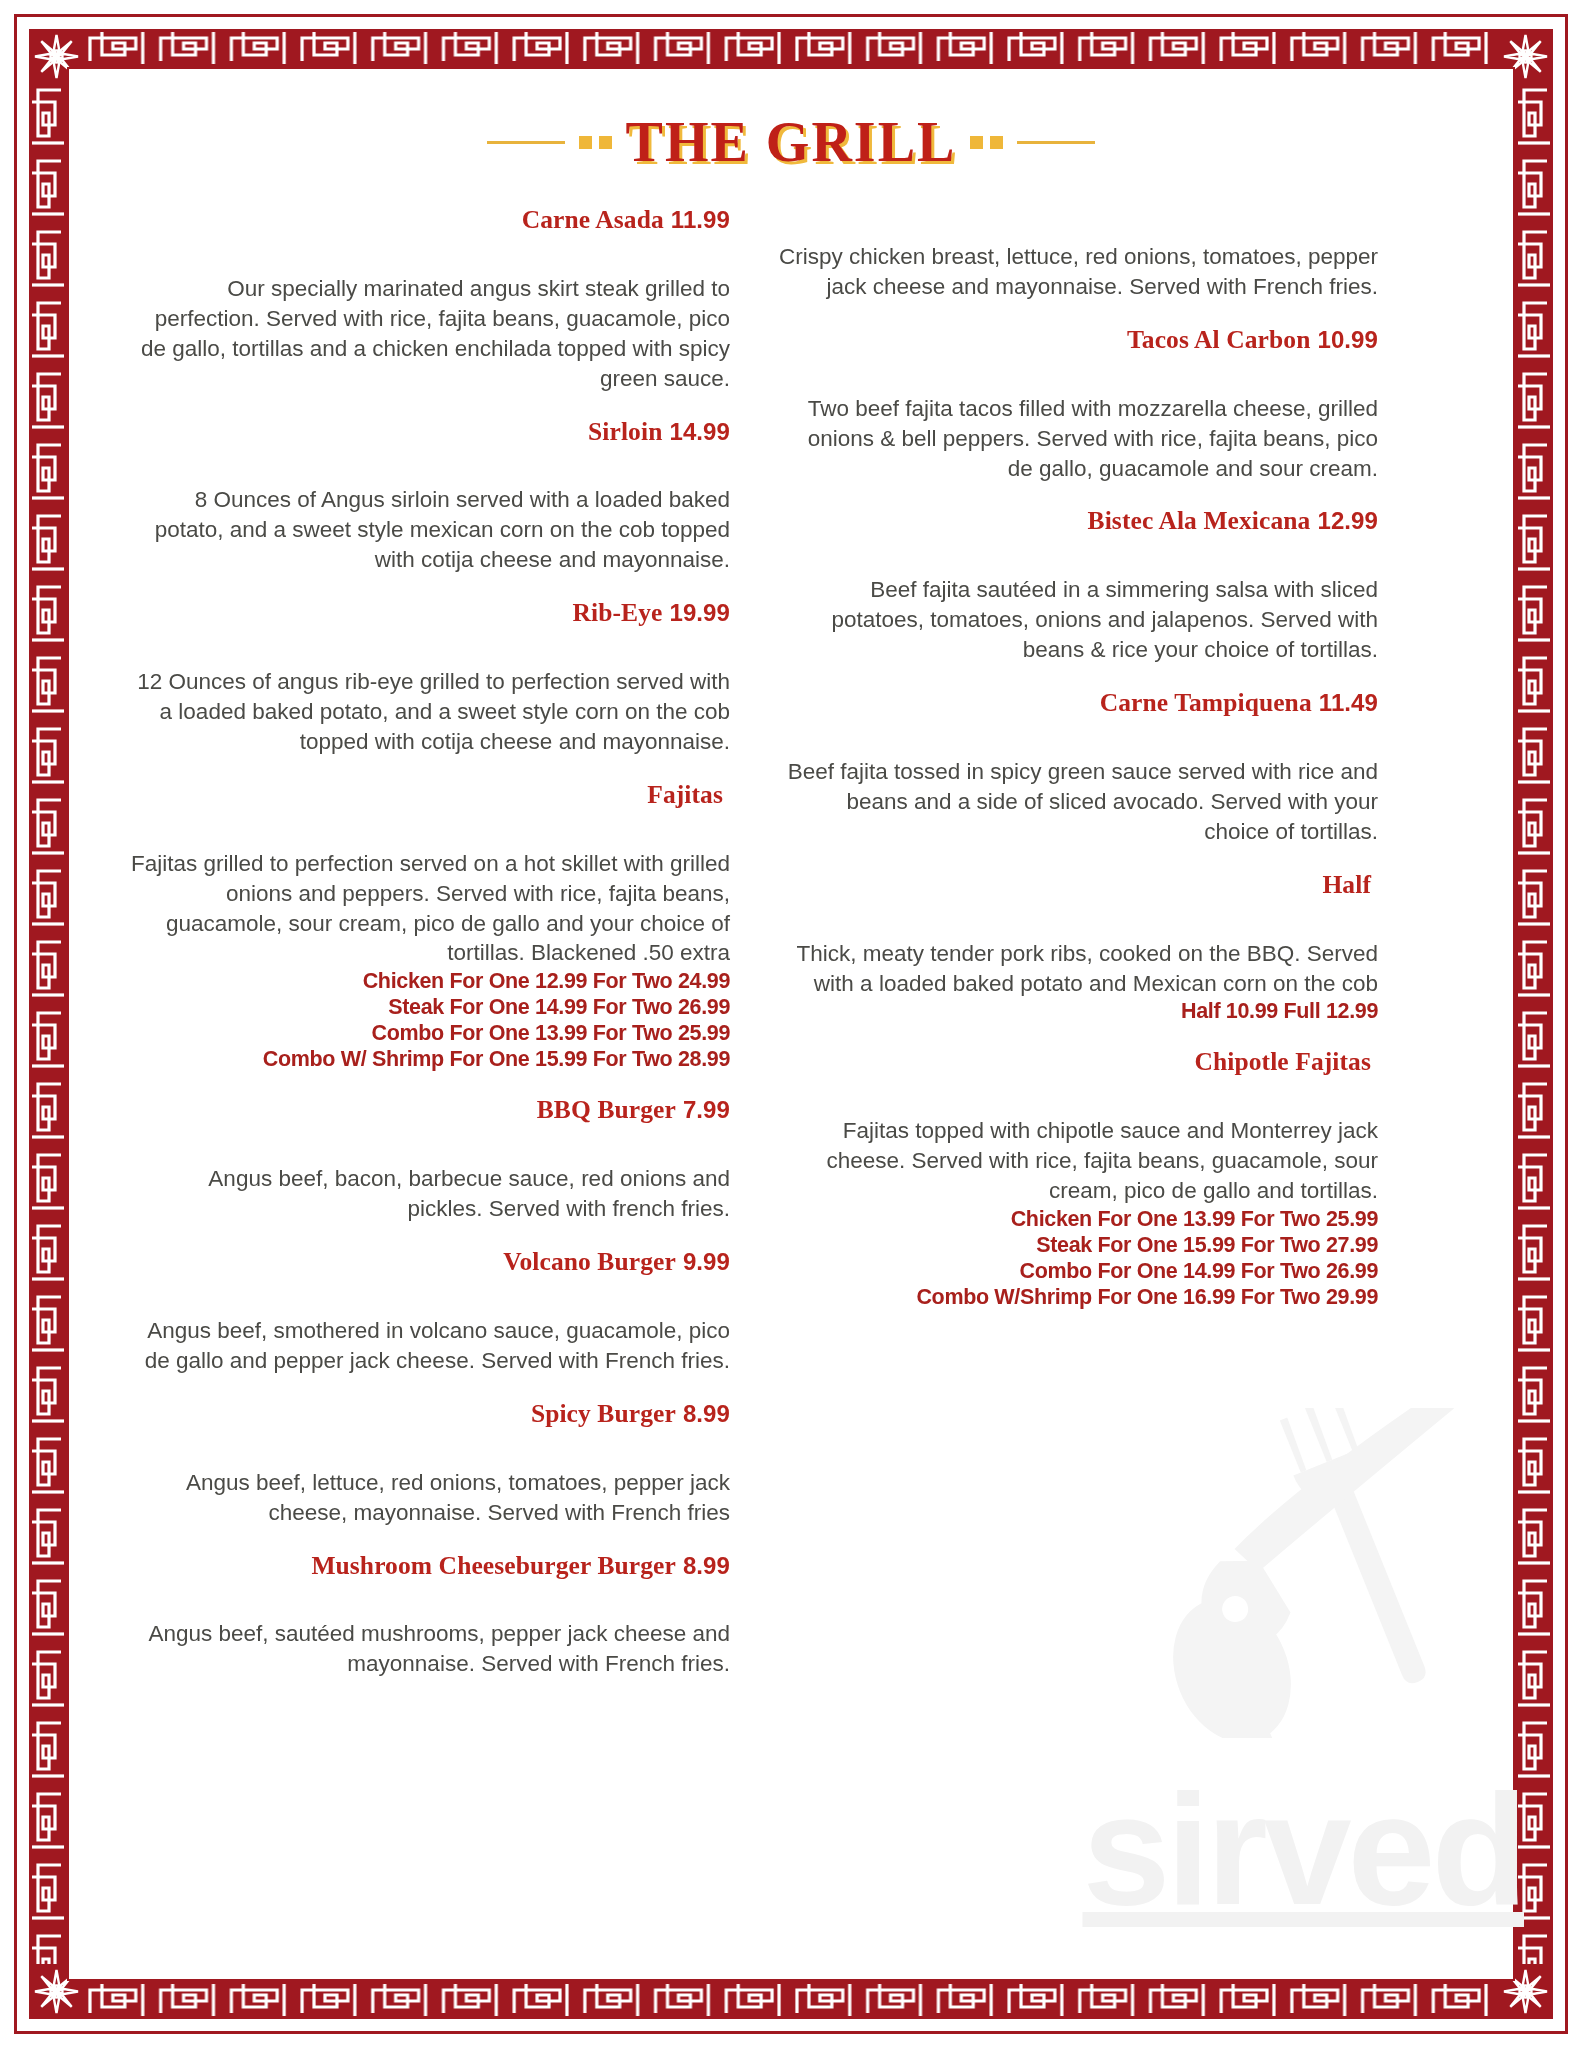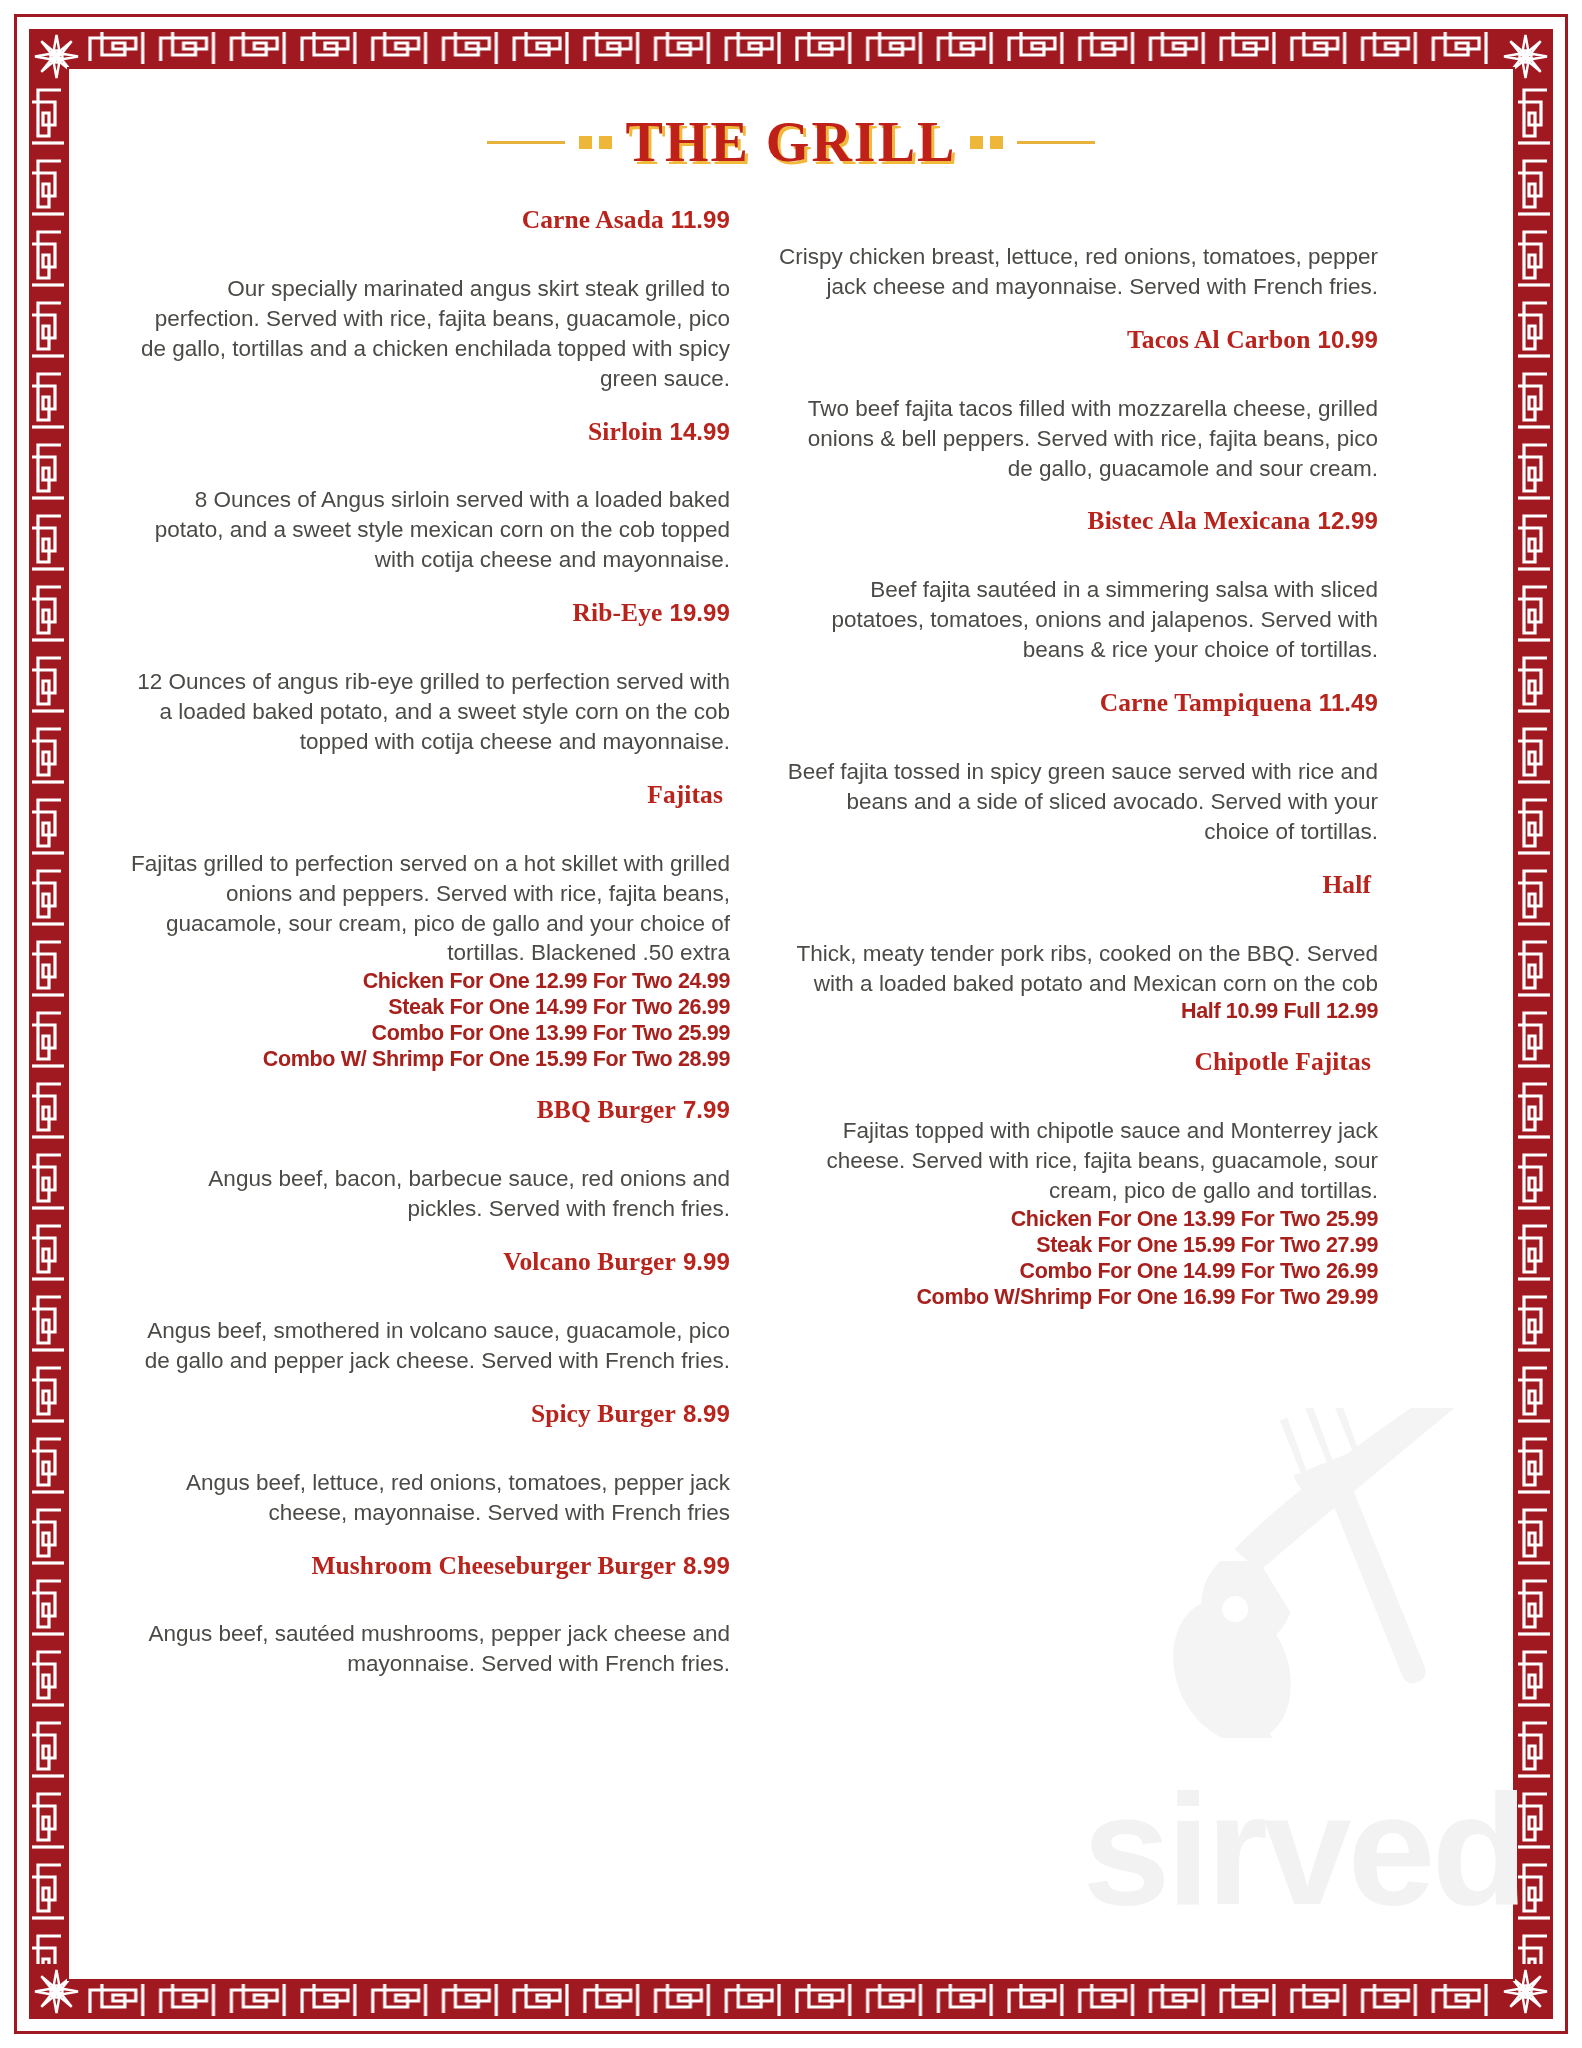--- a/index.html
+++ b/index.html
@@ -165,20 +165,21 @@
   .wm-text {
     right: 58px;
     bottom: 120px;
     font-family: "Liberation Sans", sans-serif;
     font-size: 158px;
     font-weight: bold;
     color: #f2f2f2;
     letter-spacing: -4px;
     line-height: 1;
     white-space: nowrap;
+    text-decoration: underline;
   }
 </style>
 </head>
 <body>
 
 <div class="page">
 
   <div class="outer-rule"></div>
 
   <div class="border-band band-top">

